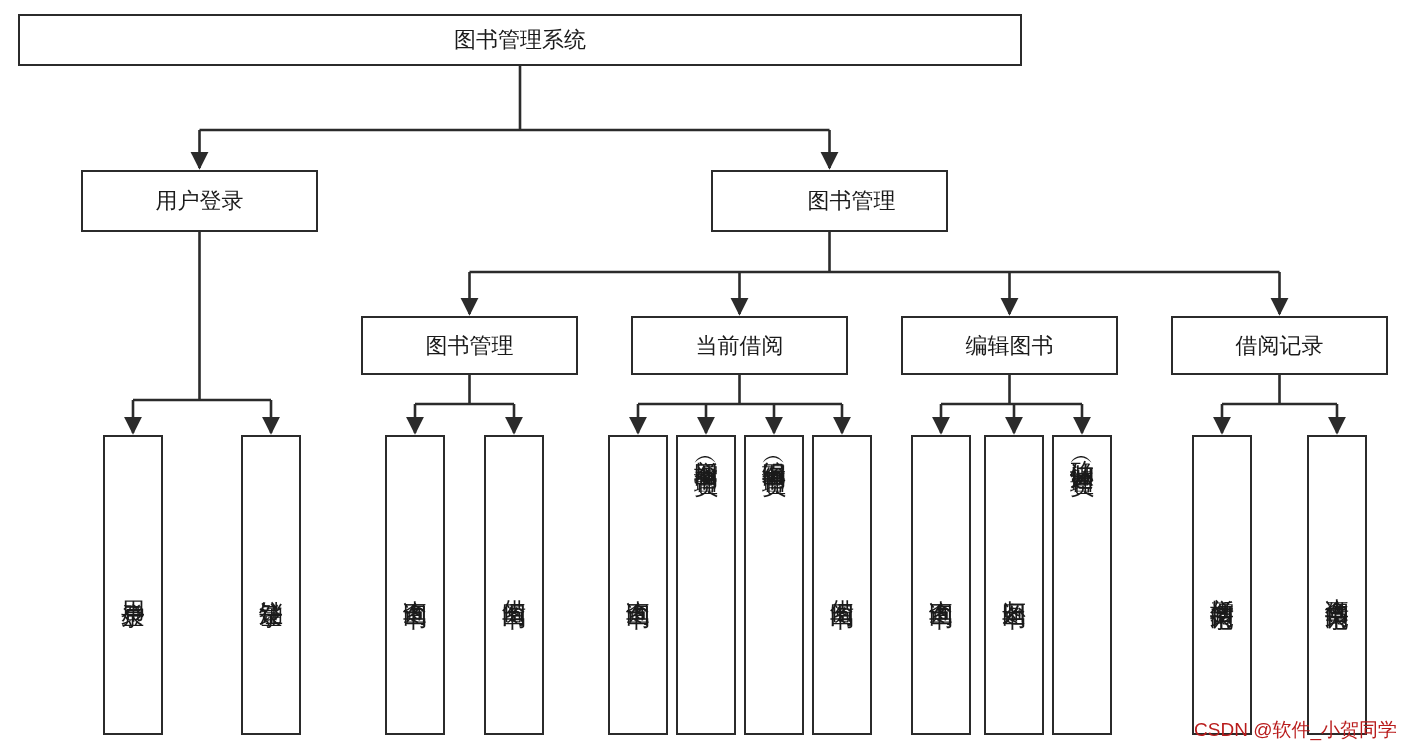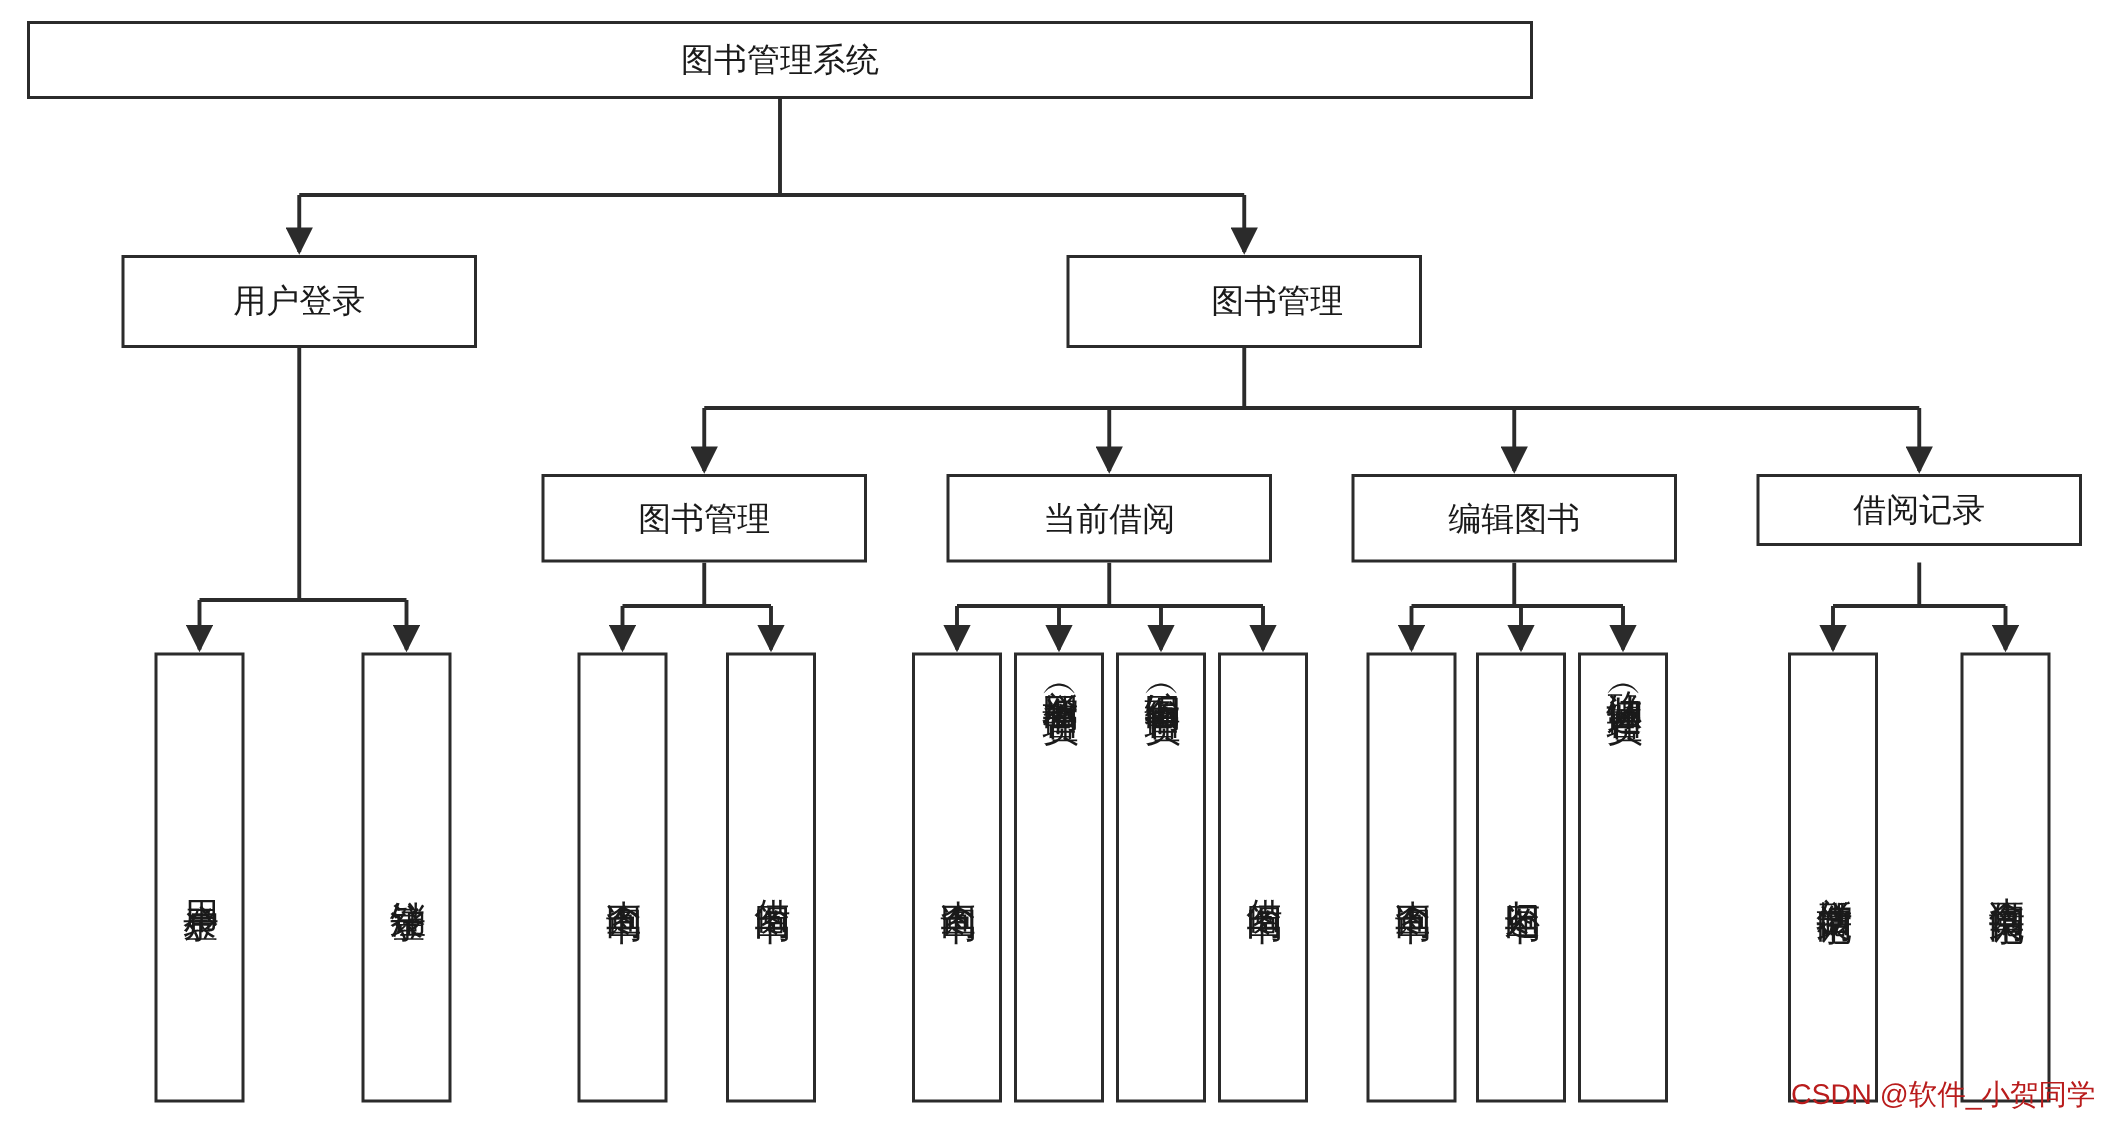--- a/index.html
+++ b/index.html
@@ -127,21 +127,21 @@
       </div>
       <div class="node horiz" style="left: 361px; top: 316px; width: 217px; height: 59px;">
         <span class="lbl">图书管理</span>
       </div>
       <div class="node horiz" style="left: 631px; top: 316px; width: 217px; height: 59px;">
         <span class="lbl">当前借阅</span>
       </div>
       <div class="node horiz" style="left: 901px; top: 316px; width: 217px; height: 59px;">
         <span class="lbl">编辑图书</span>
       </div>
-      <div class="node horiz" style="left: 1171px; top: 316px; width: 217px; height: 48px;">
+      <div class="node horiz" style="left: 1171px; top: 316px; width: 217px; height: 59px;">
         <span class="lbl">借阅记录</span>
       </div>
       <div class="node vert" style="left: 103px; top: 435px; width: 60px; height: 300px;">
         <span class="lbl">用户登录</span>
       </div>
       <div class="node vert" style="left: 241px; top: 435px; width: 60px; height: 300px;">
         <span class="lbl">注销登录</span>
       </div>
       <div class="node vert" style="left: 385px; top: 435px; width: 60px; height: 300px;">
         <span class="lbl">查询图书</span>

